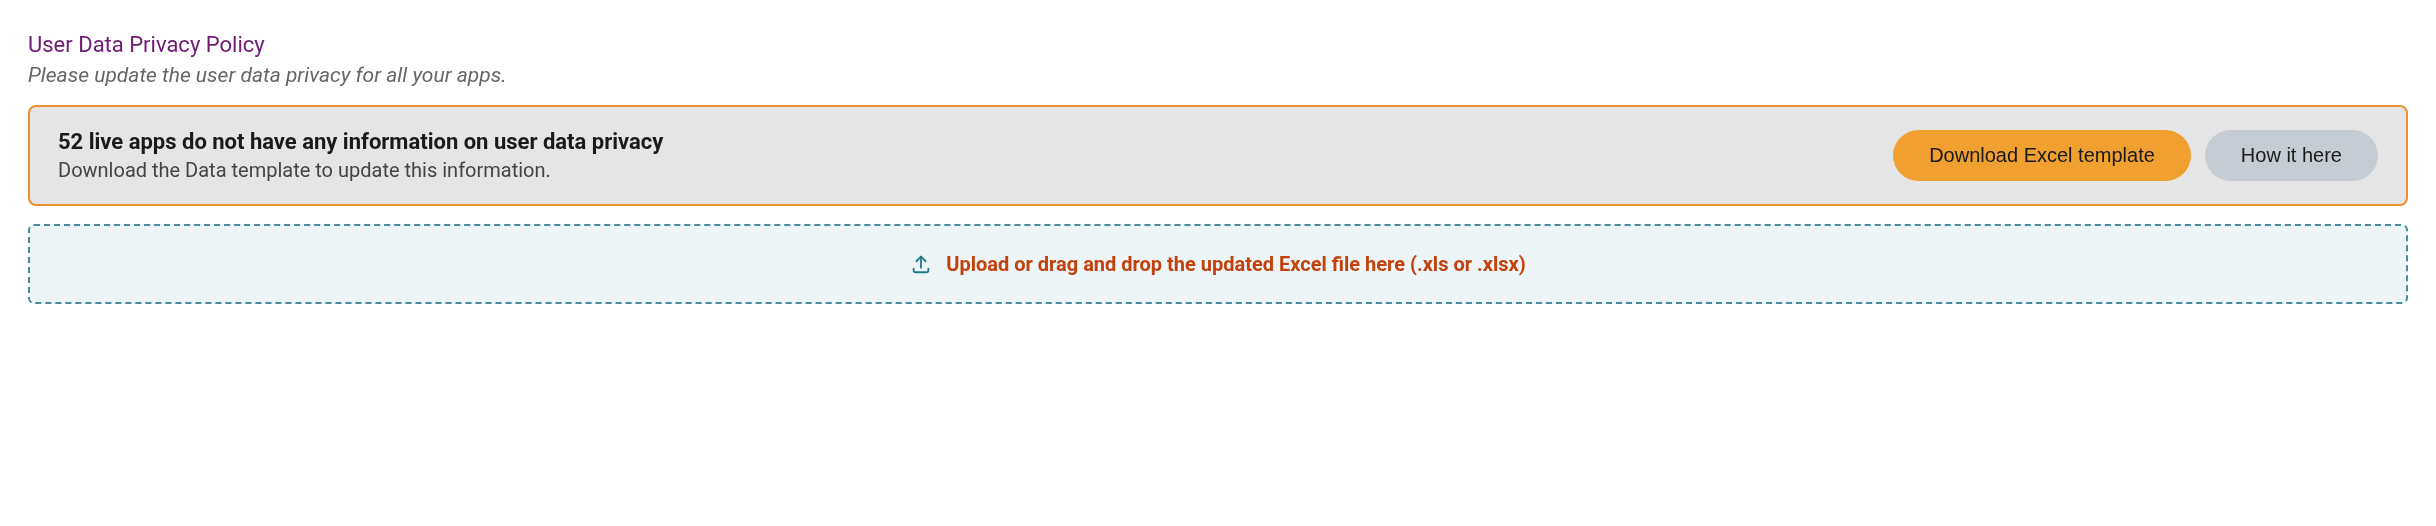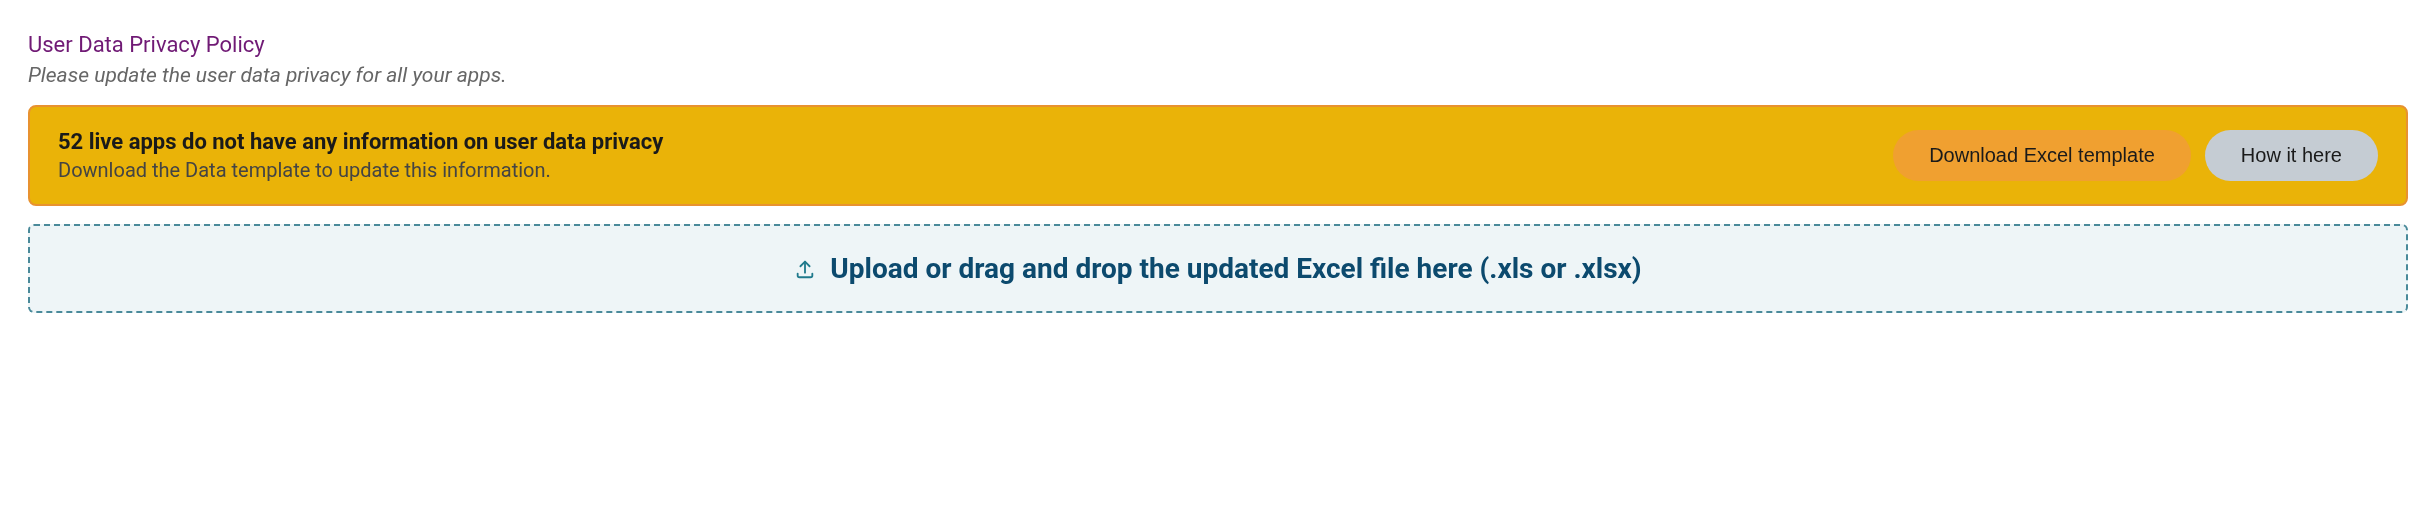--- a/index.html
+++ b/index.html
@@ -33,21 +33,21 @@
     }
     .subtitle {
       font-size: 21px;
       font-style: italic;
       color: #666;
       margin-bottom: 18px;
     }
     .alert-box {
       border: 2px solid #e89230;
       border-radius: 8px;
-      background: #eab308;
+      background: #e5e5e5;
       padding: 22px 28px;
       display: flex;
       justify-content: space-between;
       align-items: center;
       margin-bottom: 18px;
     }
     .alert-text {
       flex: 1;
     }
     .alert-title {
@@ -86,23 +86,23 @@
       border: 2px dashed #4a8a9a;
       border-radius: 6px;
       background: #eef5f7;
       padding: 26px;
       display: flex;
       justify-content: center;
       align-items: center;
       gap: 14px;
     }
     .upload-text {
-      font-size: 28px;
+      font-size: 20px;
       font-weight: 700;
-      color: #0c4a6e;
+      color: #c2410c;
     }
     .upload-icon {
       width: 22px;
       height: 22px;
       display: inline-flex;
       align-items: center;
       justify-content: center;
     }
     .upload-icon svg {
       width: 22px;

